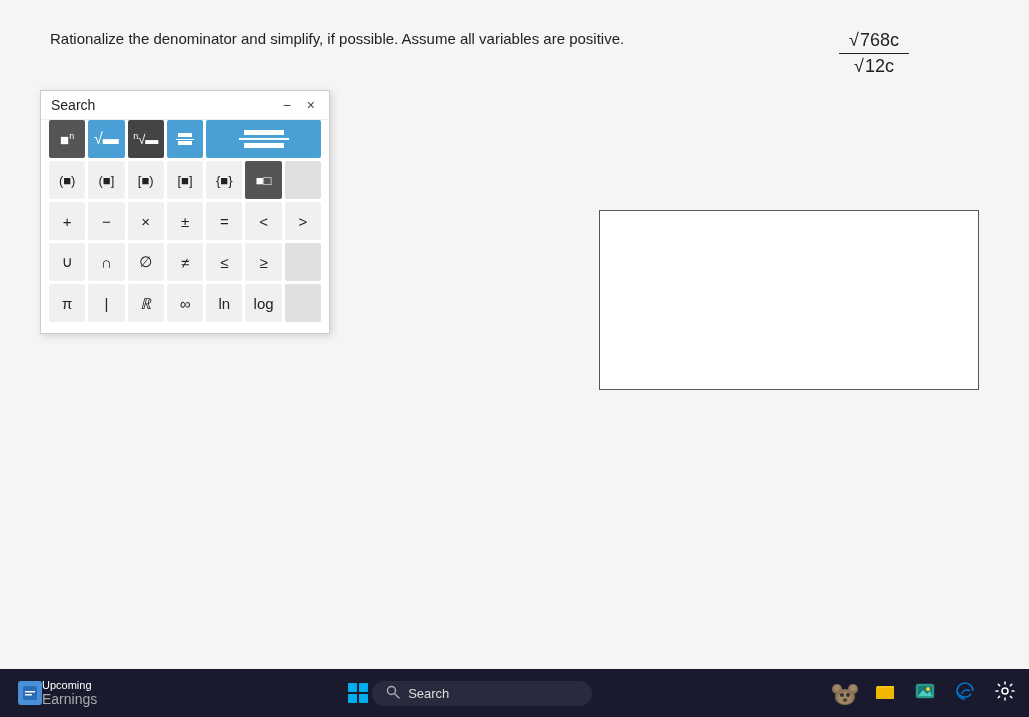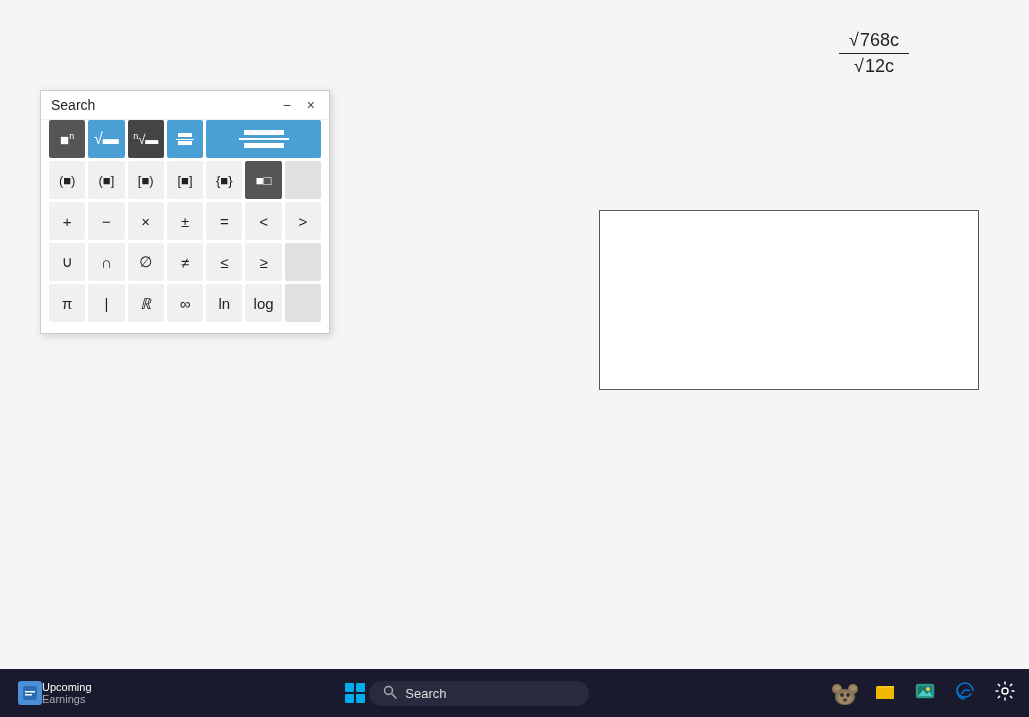--- a/index.html
+++ b/index.html
@@ -162,21 +162,21 @@
       flex-direction: column;
     }
 
     .taskbar-app-name {
       font-size: 11px;
       color: white;
       font-weight: 500;
     }
 
     .taskbar-app-sub {
-      font-size: 11px;
+      font-size: 14px;
       color: #aaa;
     }
 
     .taskbar-center {
       flex: 1;
       display: flex;
       align-items: center;
       justify-content: center;
     }
 
@@ -286,20 +286,21 @@
       gap: 3px;
       padding: 0 8px;
       margin-bottom: 3px;
     }
   </style>
 </head>
 <body>
 
 <div class="main-content">
 
+  <div class="problem-text">Rationalize the denominator and simplify, if possible. Assume all variables are positive.</div>
 
   <div class="fraction-display">
     <div class="fraction-numerator">
       <span class="sqrt-symbol">√</span>
       <span>768c</span>
     </div>
     <div class="fraction-line"></div>
     <div class="fraction-denominator">
       <span class="sqrt-symbol">√</span>
       <span>12c</span>

